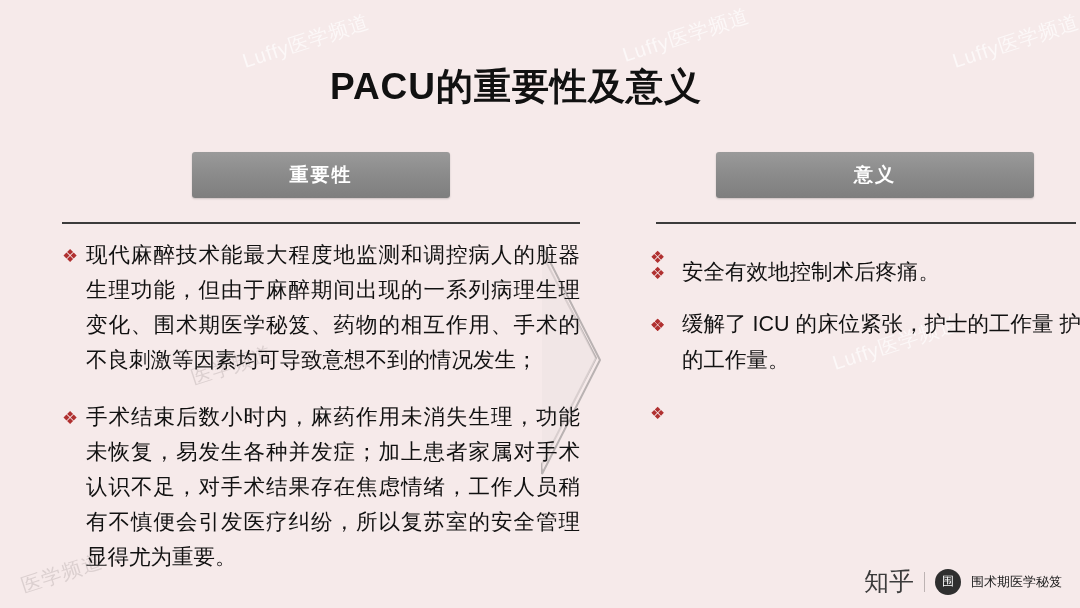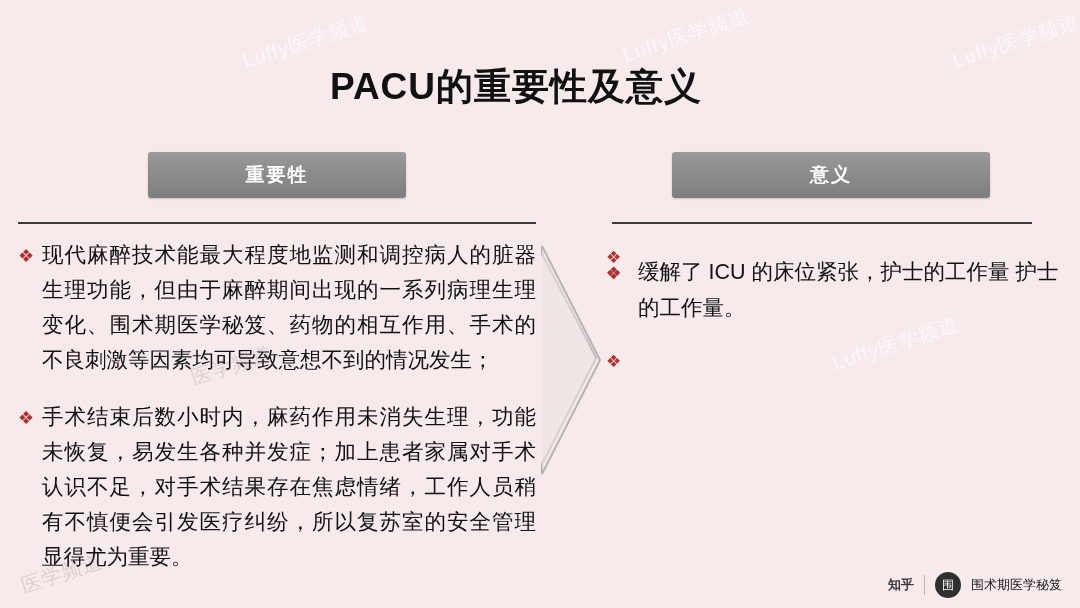--- a/index.html
+++ b/index.html
@@ -45,20 +45,21 @@
     font-size: 37px;
     font-weight: bold;
     color: #111111;
     letter-spacing: 1px;
   }
 
   
   .col {
     position: absolute;
     top: 152px;
+    margin-left: 44px;
   }
   .col-left  { left: 18px;  width: 518px; }
   .col-right { left: 600px; width: 462px; }
 
   .col-header {
     height: 46px;
     border-radius: 3px;
     display: flex;
     align-items: center;
     justify-content: center;
@@ -136,23 +137,23 @@
   
   .footer {
     position: absolute;
     right: 18px;
     bottom: 10px;
     display: flex;
     align-items: center;
     gap: 10px;
   }
   .footer .zhihu {
-    font-size: 13px;
+    font-size: 25px;
     color: #3b3b3b;
-    font-weight: bold;
+    font-weight: normal;
   }
   .footer .avatar {
     width: 26px;
     height: 26px;
     border-radius: 50%;
     background: #2f2f2f;
     color: #fff;
     font-size: 12px;
     display: flex;
     align-items: center;
@@ -206,20 +207,21 @@
 
   <div class="col col-right">
     <div class="col-header">意义</div>
     <div class="col-rule"></div>
     <div class="col-body">
       <p class="ritem">
         <span class="bullet">❖</span>
       </p>
       <p class="ritem">
         <span class="bullet">❖</span>
+        <span>安全有效地控制术后疼痛。</span>
       </p>
       <p class="ritem">
         <span class="bullet">❖</span>
       </p>
       <p class="ritem">
         <span class="bullet">❖</span>
         <span>缓解了 ICU 的床位紧张，护士的工作量 护士的工作量。</span>
       </p>
       <p class="ritem">
         <span class="bullet">❖</span>

